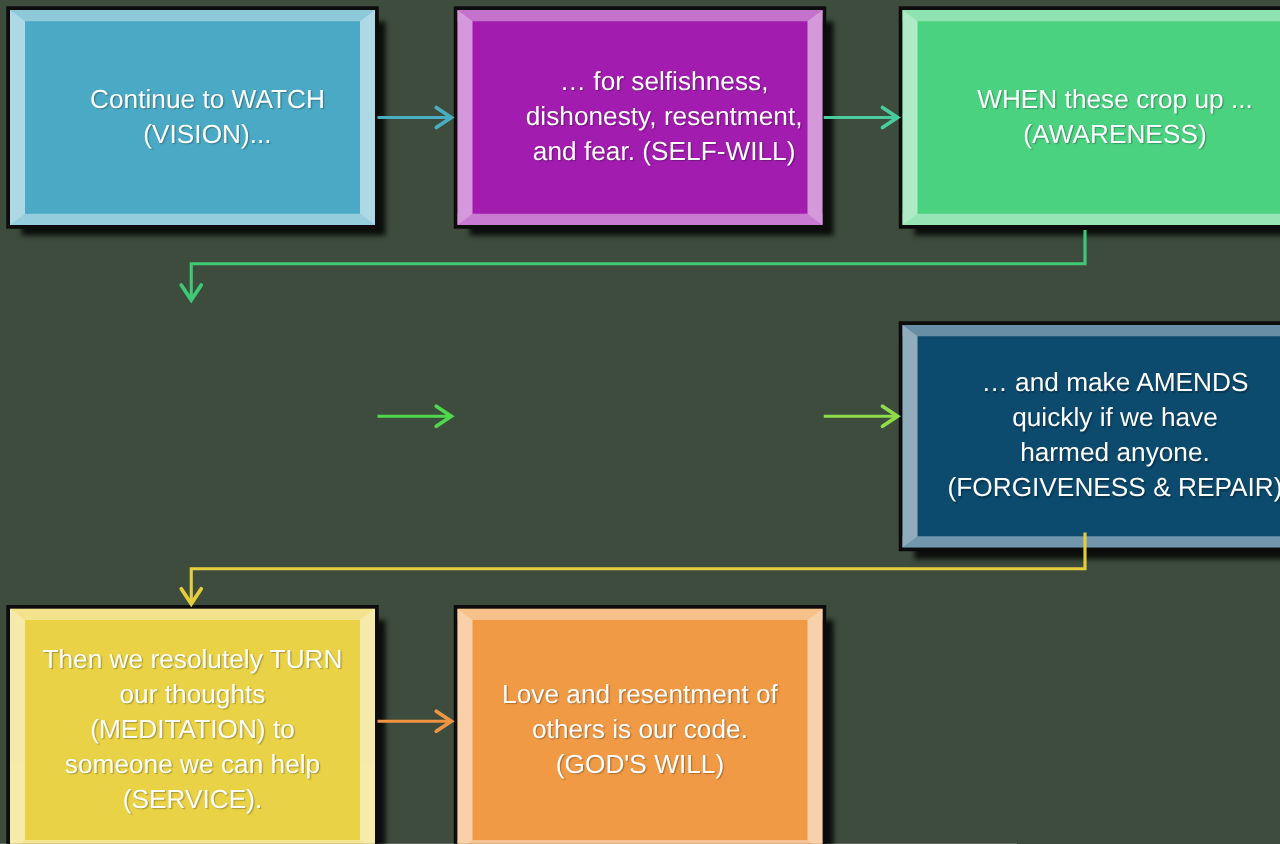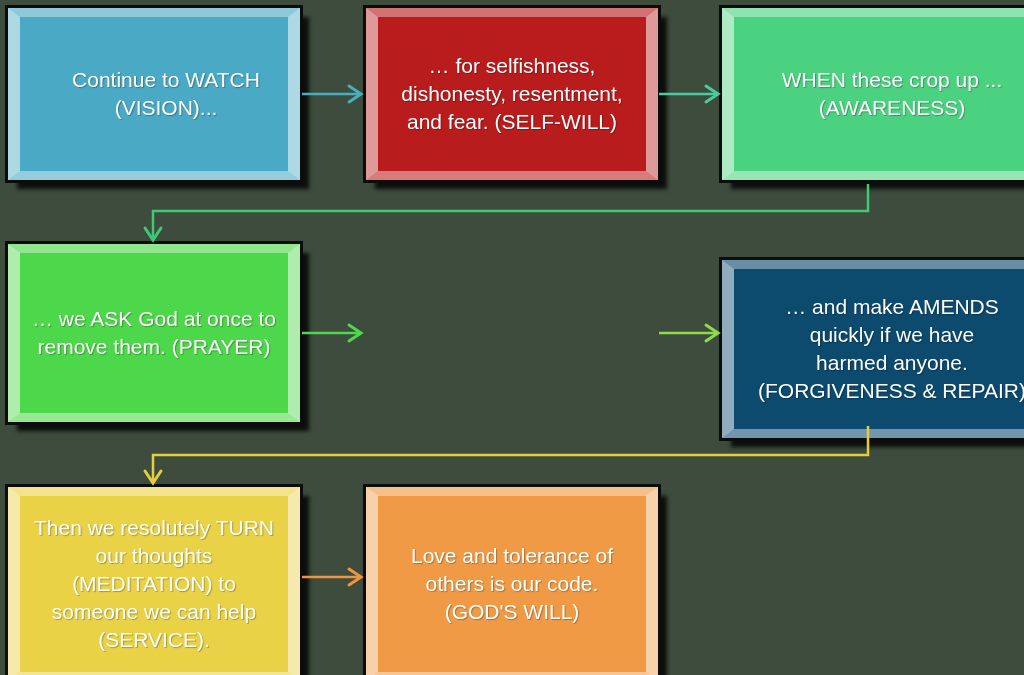--- a/index.html
+++ b/index.html
@@ -64,54 +64,50 @@
 </head>
 <body>
 
 <div class="canvas" style="background: rgb(61, 76, 61);">
 
   <div class="box r1 c1" style="background: rgb(74, 169, 196); padding-left: 24px;">
     <span class="box-label">Continue to WATCH
 (VISION)...</span>
   </div>
 
-  <div class="box r1 c2" style="background: #b91c1c;">
+  <div class="box r1 c2" style="background: #a21caf; justify-content: flex-end;">
     <span class="box-label">… for selfishness,
 dishonesty, resentment,
 and fear. (SELF-WILL)</span>
   </div>
 
   <div class="box r1 c3" style="background: rgb(75, 210, 128);">
     <span class="box-label">WHEN these crop up ...
 (AWARENESS)</span>
   </div>
 
-  <div class="box r2 c1" style="background: rgb(77, 215, 74);">
-    <span class="box-label">… we ASK God at once to
-remove them. (PRAYER)</span>
-  </div>
 
 
   <div class="box r2 c3" style="background: #0c4a6e; margin-top: 16px;">
     <span class="box-label">… and make AMENDS
 quickly if we have
 harmed anyone.
 (FORGIVENESS &amp; REPAIR)</span>
   </div>
 
   <div class="box r3 c1" style="background: rgb(234, 210, 70);">
     <span class="box-label">Then we resolutely TURN
 our thoughts
 (MEDITATION) to
 someone we can help
 (SERVICE).</span>
   </div>
 
   <div class="box r3 c2" style="background: rgb(240, 154, 69);">
-    <span class="box-label">Love and tolerance of
+    <span class="box-label">Love and resentment of
 others is our code.
 (GOD'S WILL)</span>
   </div>
 
   <svg class="connectors" viewBox="0 0 1024 675" xmlns="http://www.w3.org/2000/svg">
       <g fill="none" stroke="#49AEC2">
         <path d="M302 94 L361 94" stroke-width="2.5"></path>
         <path d="M349 102 L361 94 L349 86" stroke-width="3" stroke-linecap="round"></path>
       </g>
       <g fill="none" stroke="#4BCC9E">

